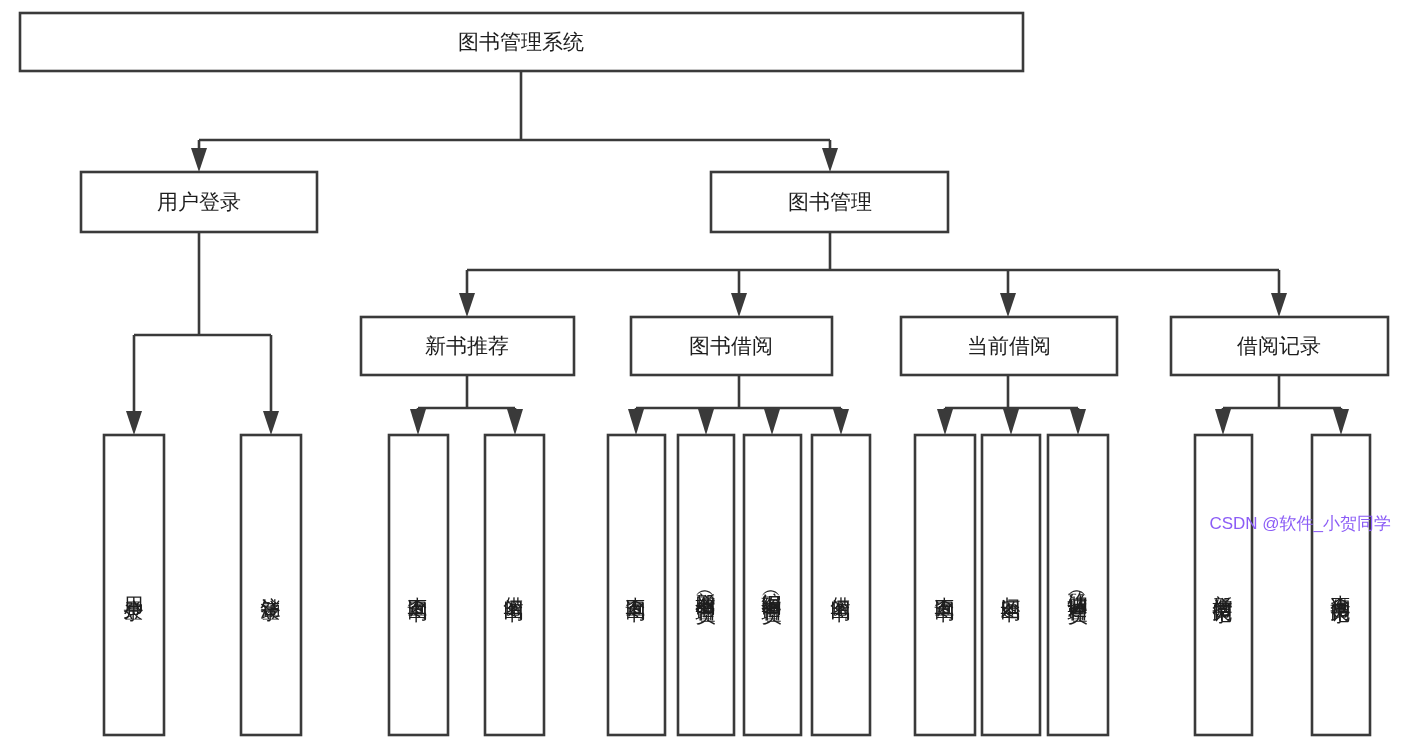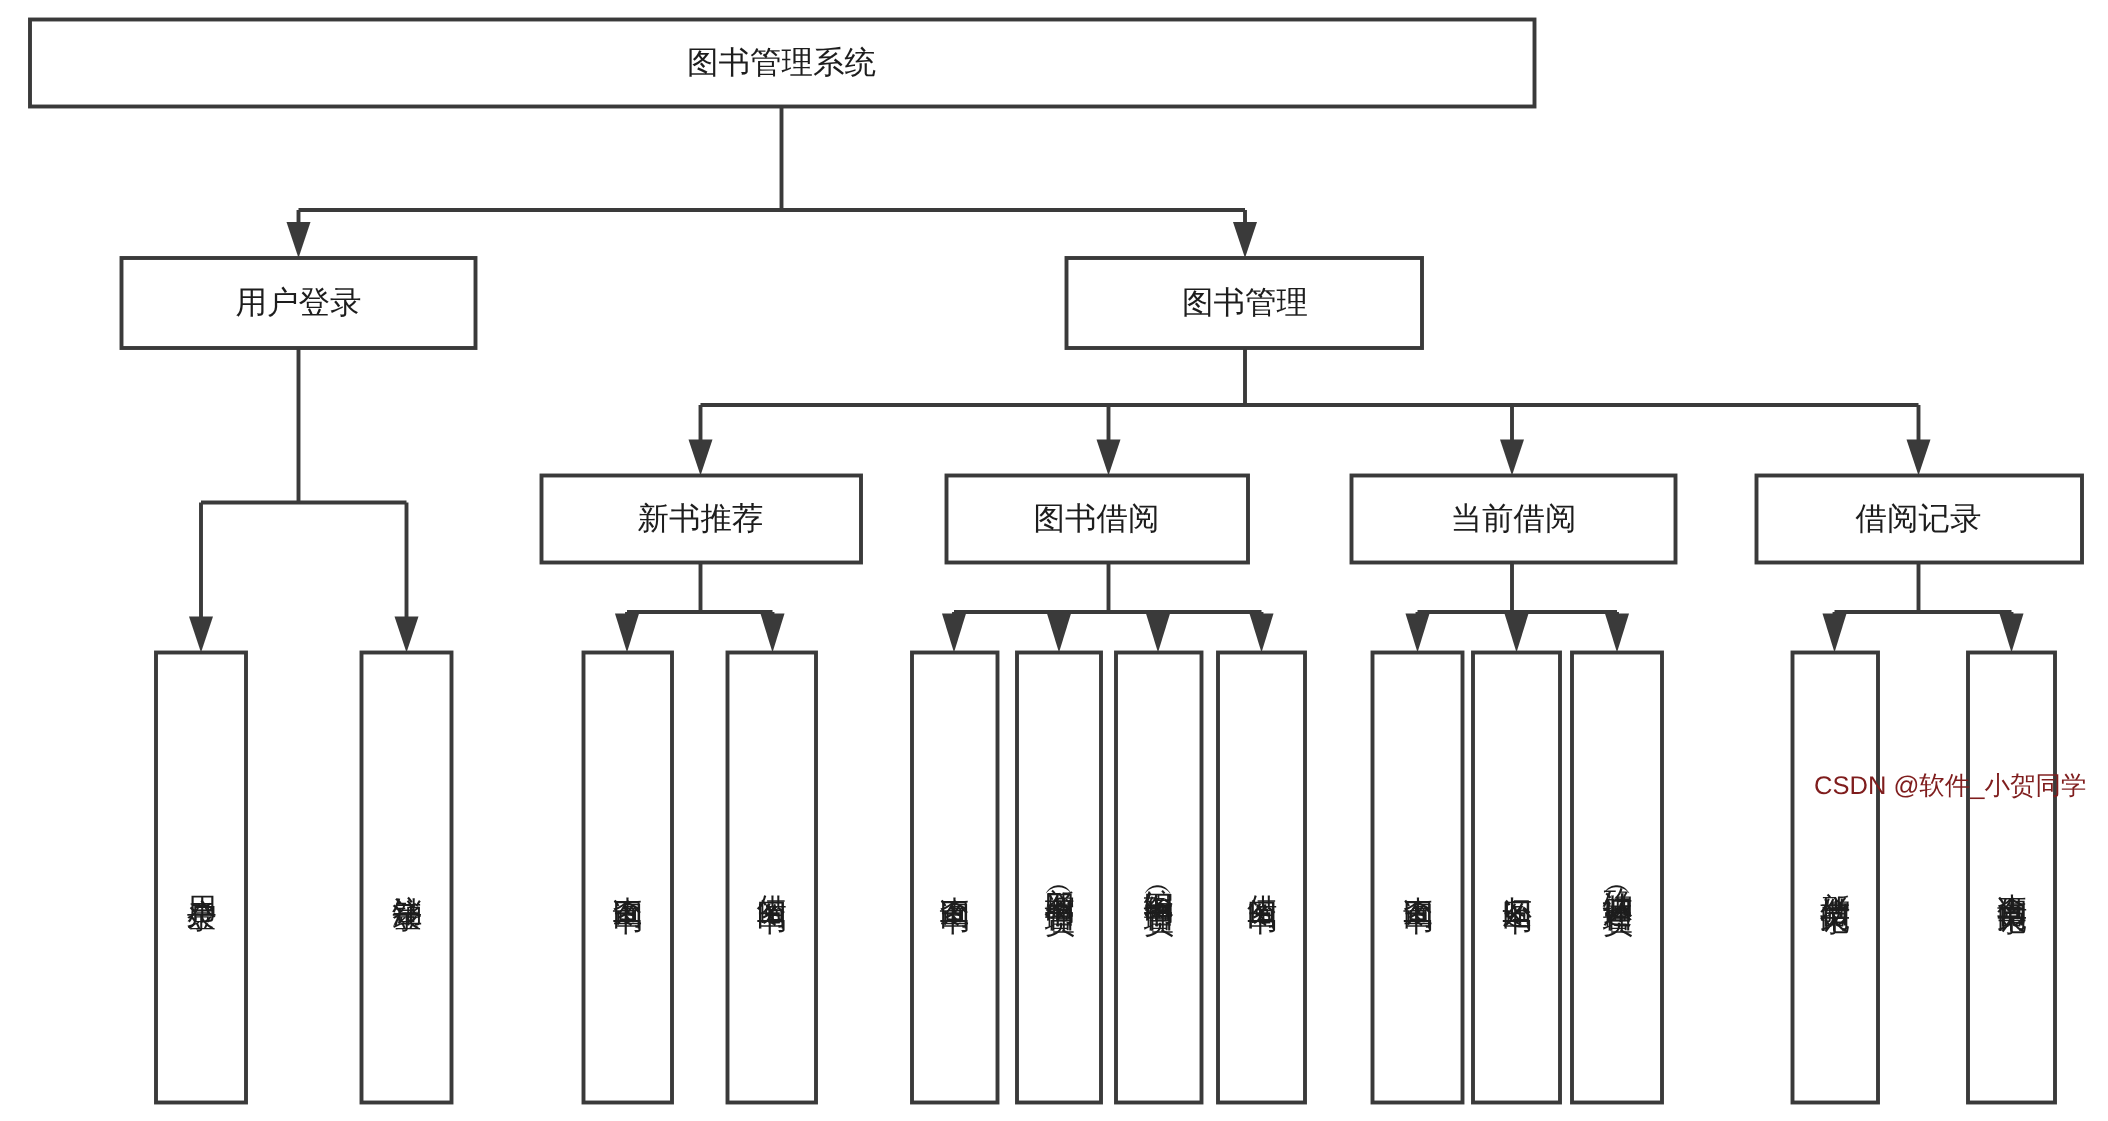--- a/index.html
+++ b/index.html
@@ -56,21 +56,21 @@
     text-orientation: upright;
     text-anchor: middle;
     letter-spacing: 2px;
   }
   .watermark {
     position: absolute;
     right: 14px;
     bottom: 6px;
     font-family: "Liberation Sans", sans-serif;
     font-size: 17px;
-    color: #7f1d1d;
+    color: #8b5cf6;
     white-space: nowrap;
     user-select: none;
   }
 </style>
 </head>
 <body>
 
 <div id="diagram-root">
 
   <svg class="flow" viewBox="0 0 1405 747">

